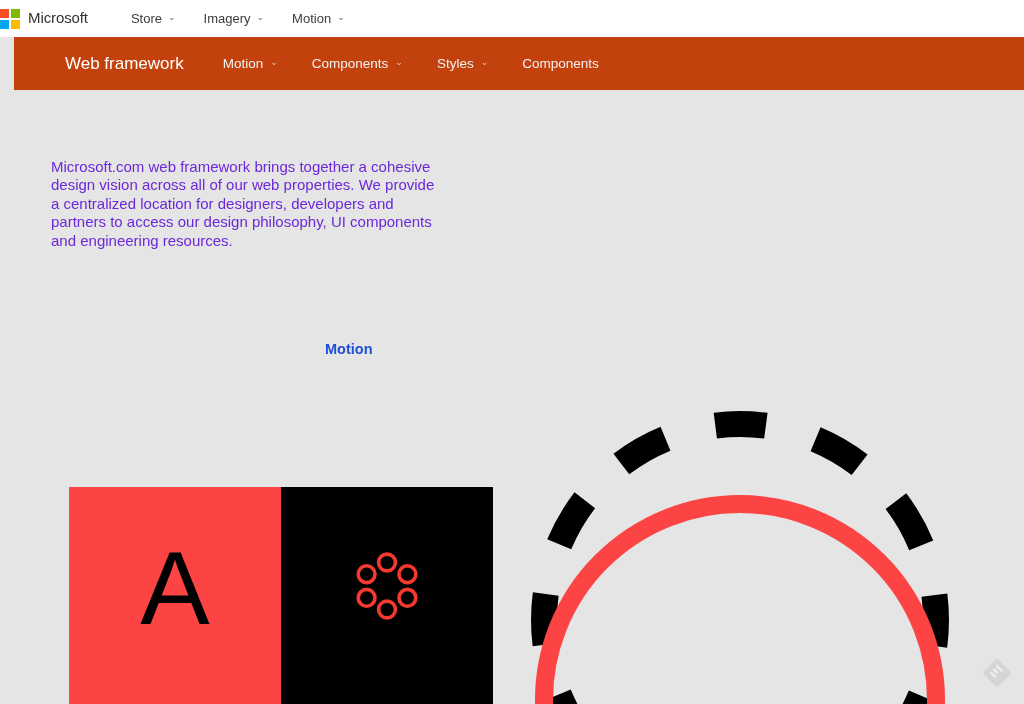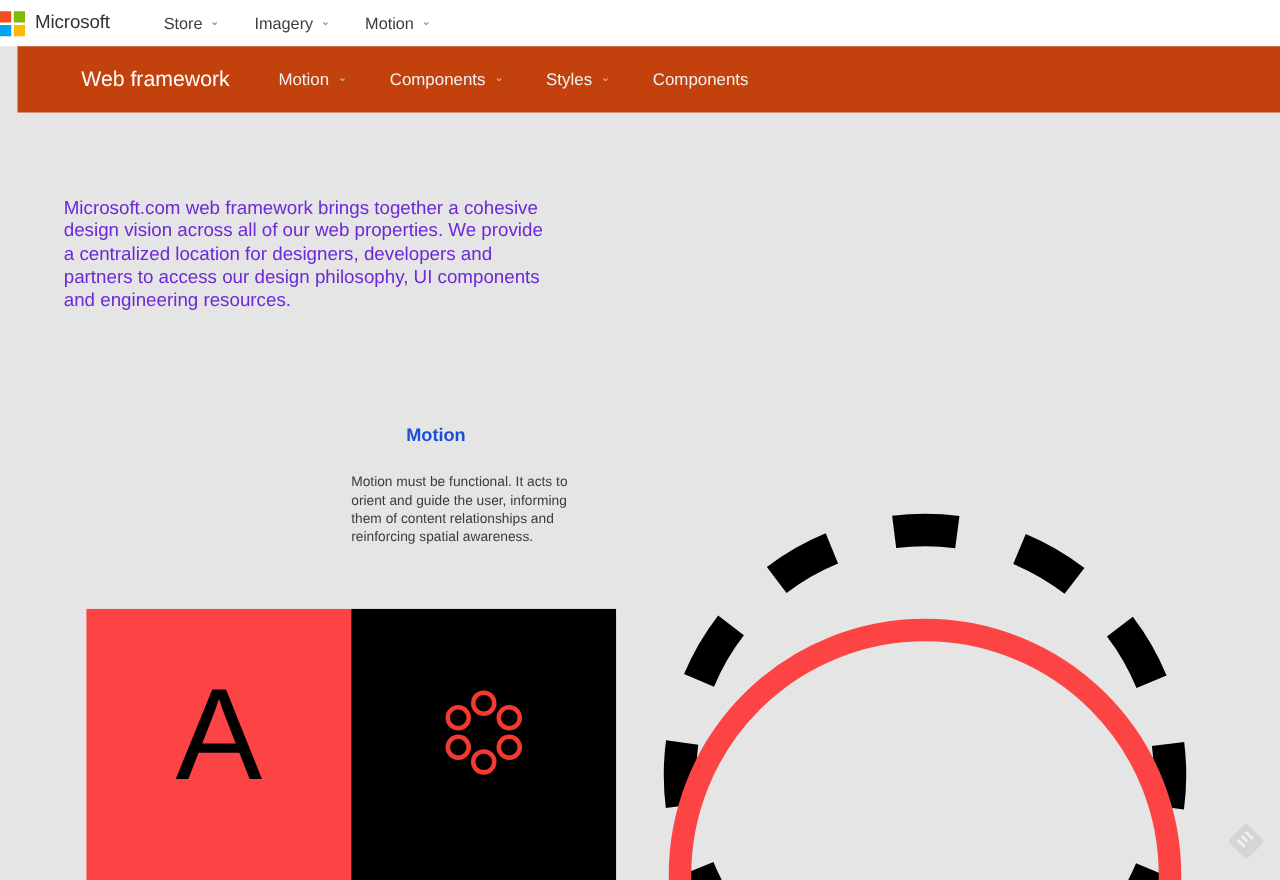--- a/index.html
+++ b/index.html
@@ -153,21 +153,20 @@
       </div>
       <div class="prod-link">
         <span>Components</span>
       </div>
     </div>
   </nav>
 
   <p class="intro">Microsoft.com web framework brings together a cohesive design vision across all of our web properties. We provide a centralized location for designers, developers and partners to access our design philosophy, UI components and engineering resources.</p>
 
   <h2 class="motion-head">Motion</h2>
-  <p class="motion-body">Motion must be functional. It acts to orient and guide the user, informing them of content relationships and reinforcing spatial awareness.</p>
 
   <div class="card">
     <div class="card-left" style="background:#fc4444">
       <span class="glyph-a">A</span>
     </div>
     <div class="card-right" style="background:#000000">
       <svg class="spinner-svg" width="74" height="74" viewBox="0 0 74 74">
         <g fill="none" stroke="#f4392f" stroke-width="3.6">
           <circle cx="37" cy="13.5" r="8.4"></circle>
           <circle cx="57.4" cy="25.2" r="8.4"></circle>

